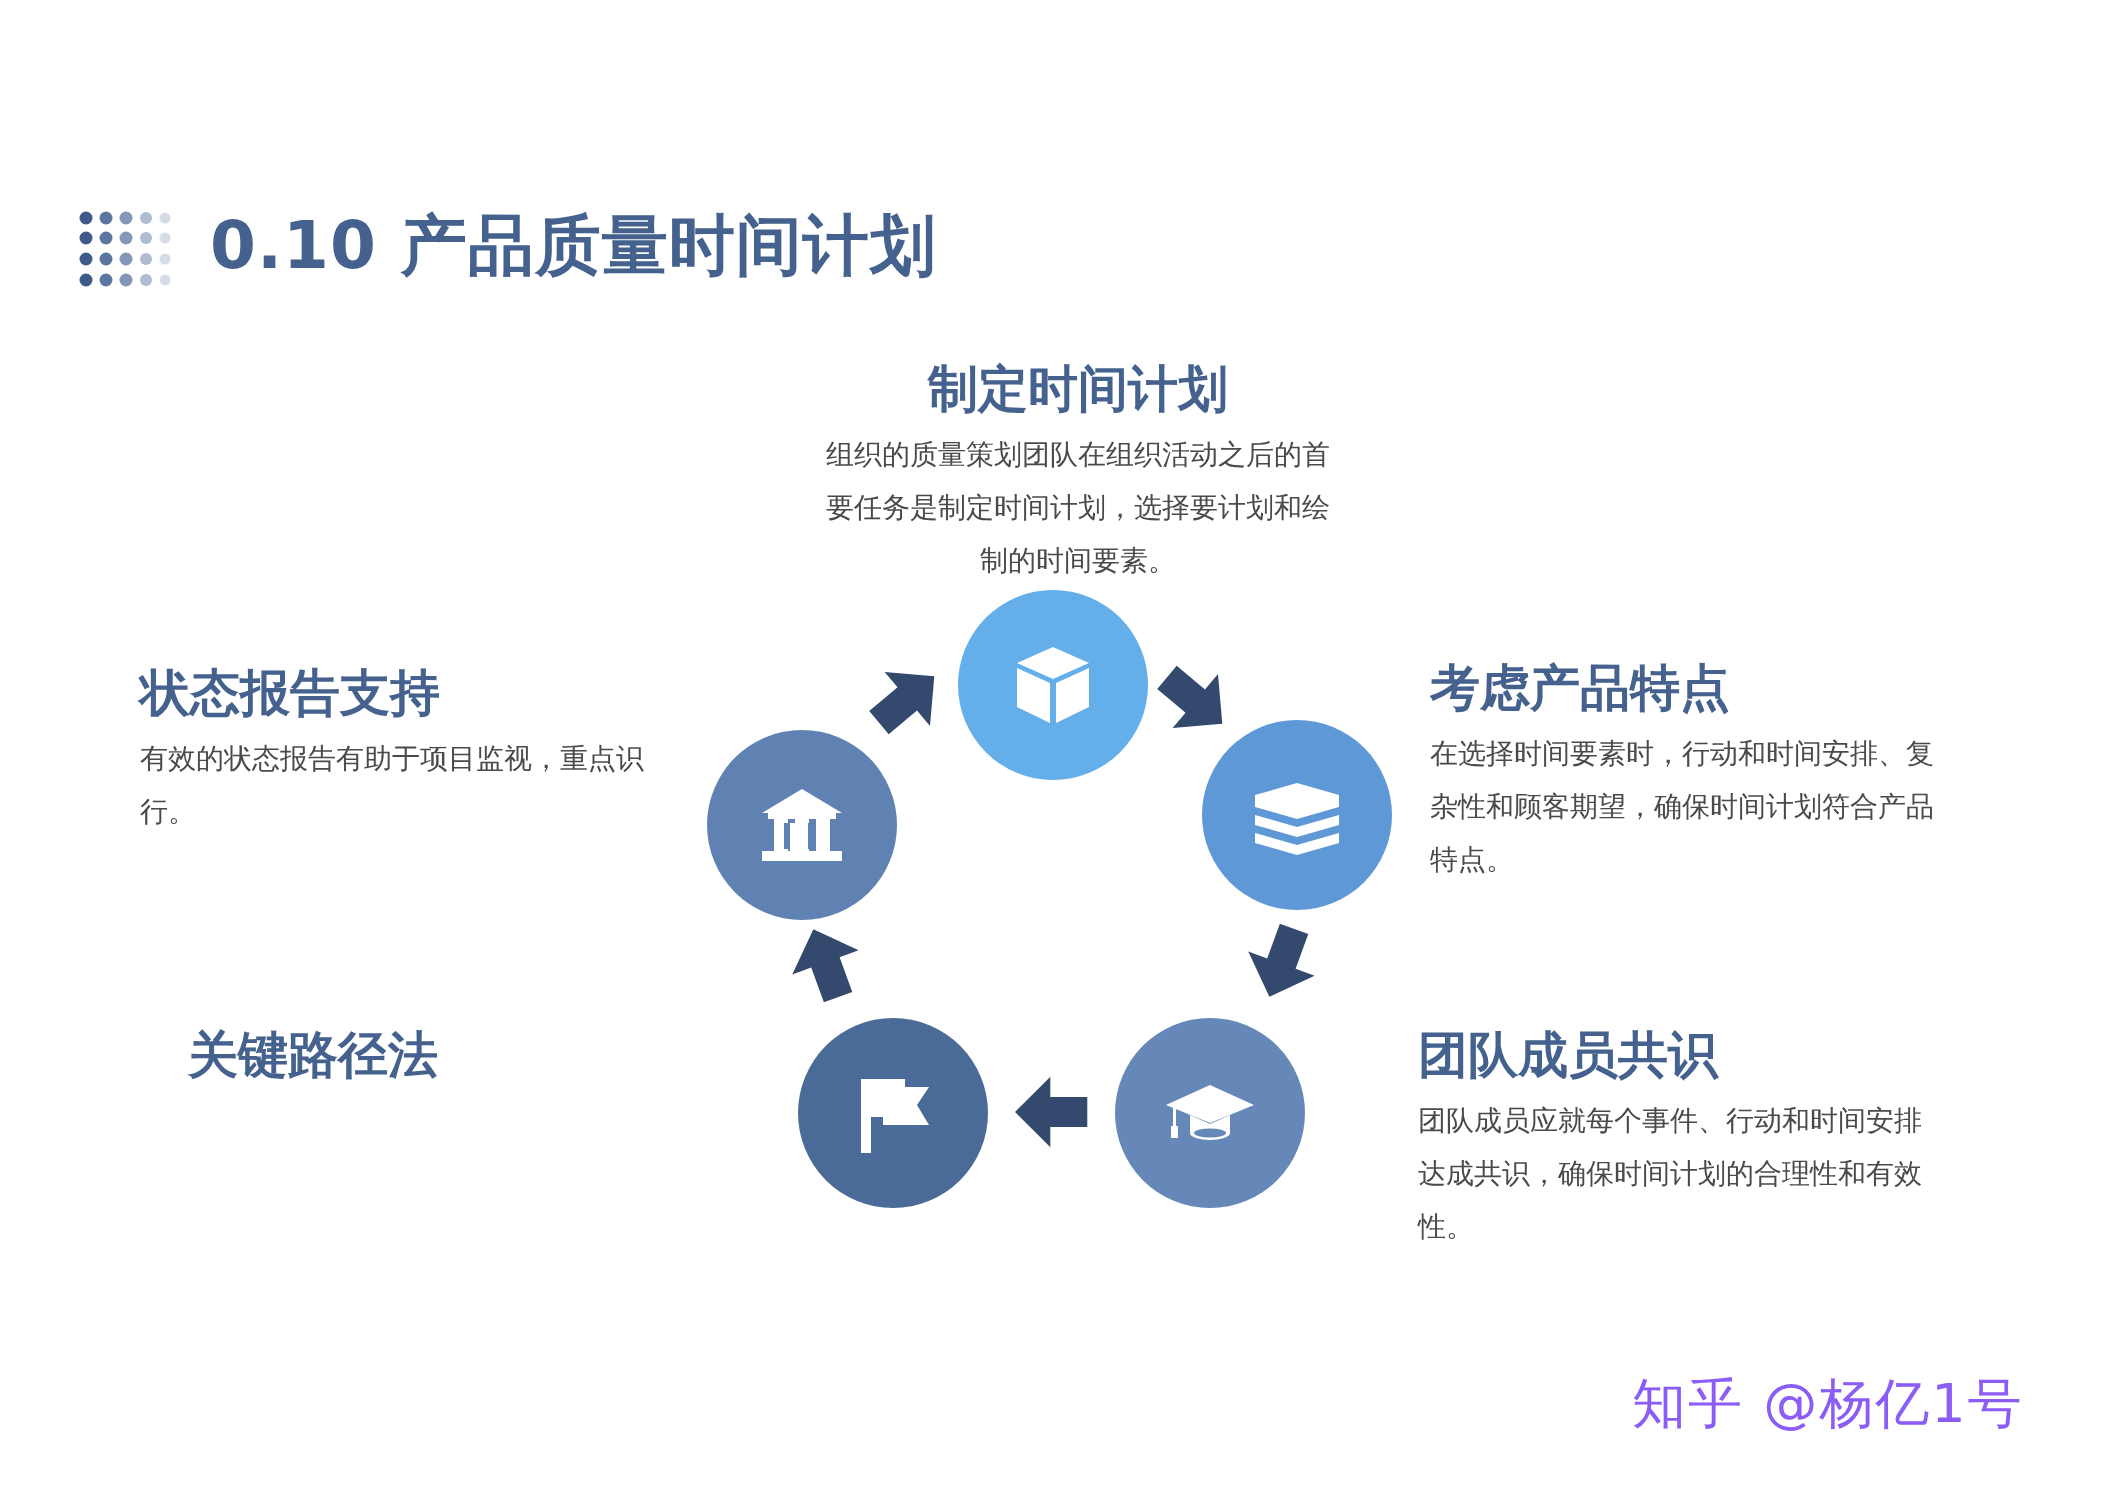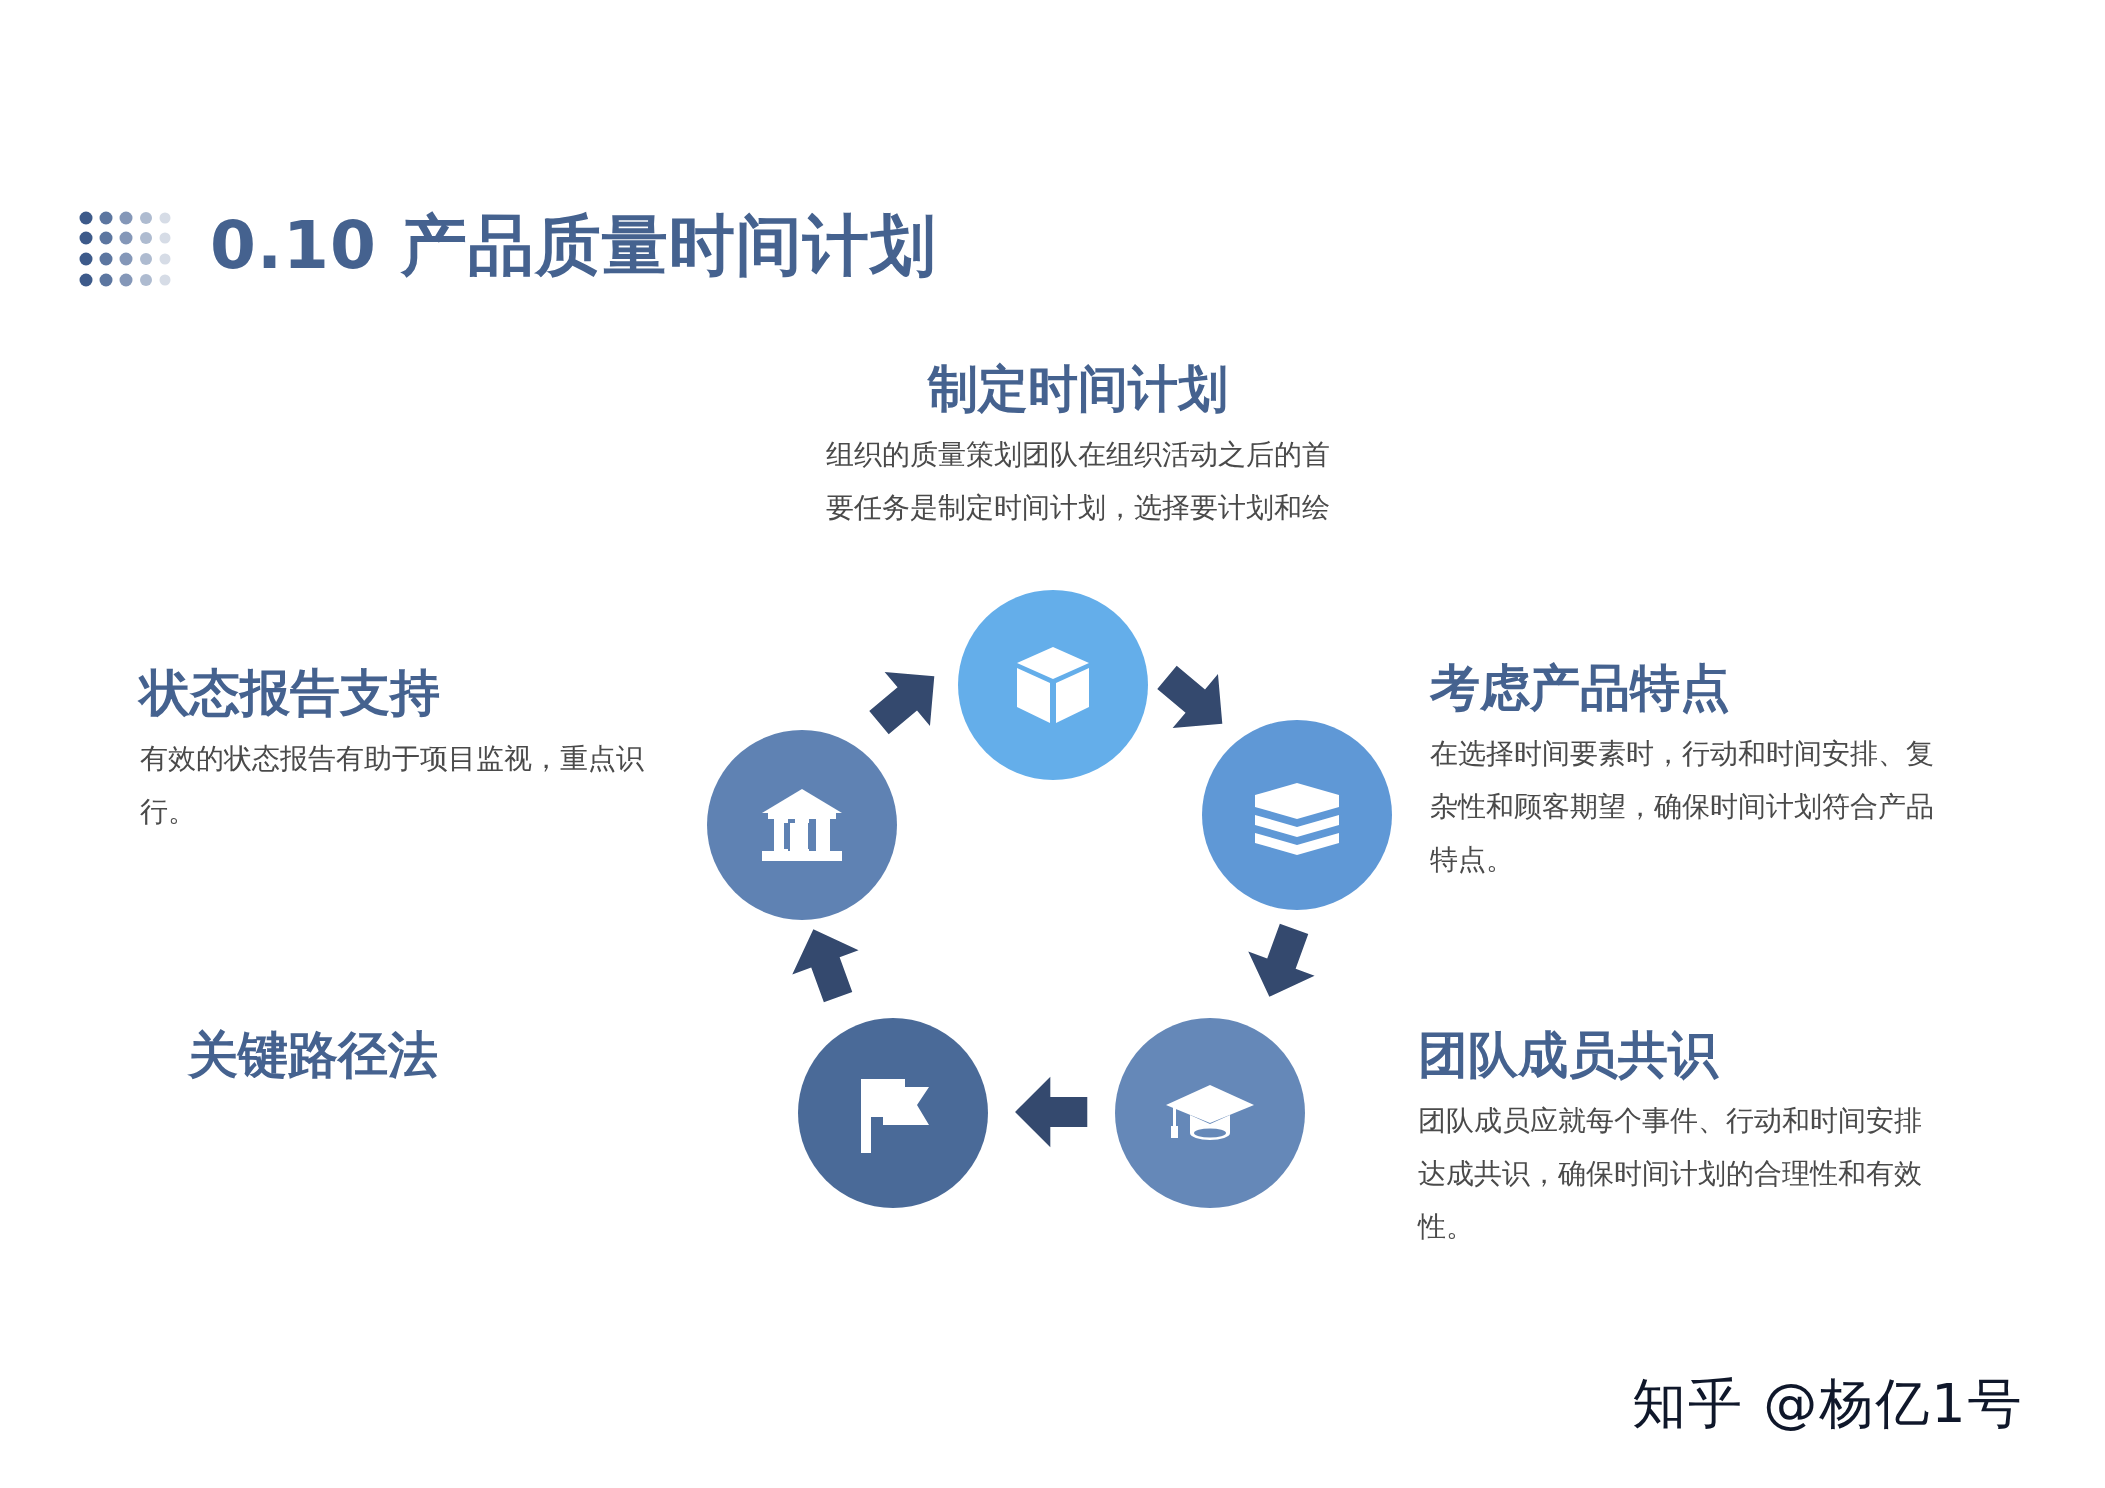--- a/index.html
+++ b/index.html
@@ -19,21 +19,21 @@
     font-size: 50px; font-weight: bold; color: #45628f; line-height: 62px; white-space: nowrap; margin-bottom: 8px;
   }
   .block .body {
     font-size: 28px; color: #4a4a4a; line-height: 53px; width: 540px;
   }
   .node { position: absolute; width: 190px; height: 190px; border-radius: 50%; display: flex; align-items: center; justify-content: center; }
   .node svg { width: 100px; height: 100px; display: block; }
   .arrow { position: absolute; width: 84px; height: 84px; }
   .arrow svg { width: 100%; height: 100%; display: block; }
   .watermark {
-    position: absolute; left: 1632px; top: 1368px; font-size: 54px; color: #0f172a; white-space: nowrap; letter-spacing: 2px;
+    position: absolute; left: 1632px; top: 1368px; font-size: 54px; color: #8b5cf6; white-space: nowrap; letter-spacing: 2px;
   }
 </style>
 </head>
 <body>
 
 <div class="dots">
   <svg viewBox="0 0 95 78">
     <g>
       <circle cx="8" cy="8" r="6.5" fill="#3d5a8a"></circle>
         <circle cx="28" cy="8" r="6.5" fill="#5c76a0"></circle>
@@ -58,20 +58,21 @@
     </g>
   </svg>
 </div>
 <div class="title">0.10 产品质量时间计划</div>
 
 <div class="block" style="left:808px; top:358px;text-align:center;">
   <div class="heading">制定时间计划</div>
   <div class="body">
     <div>组织的质量策划团队在组织活动之后的首</div>
     <div>要任务是制定时间计划，选择要计划和绘</div>
+    <div>制的时间要素。</div>
   </div>
 </div>
 
 <div class="block" style="left:1430px; top:657px;font-family:Liberation Serif, serif;">
   <div class="heading">考虑产品特点</div>
   <div class="body">
     <div>在选择时间要素时，行动和时间安排、复</div>
     <div>杂性和顾客期望，确保时间计划符合产品</div>
     <div>特点。</div>
   </div>

